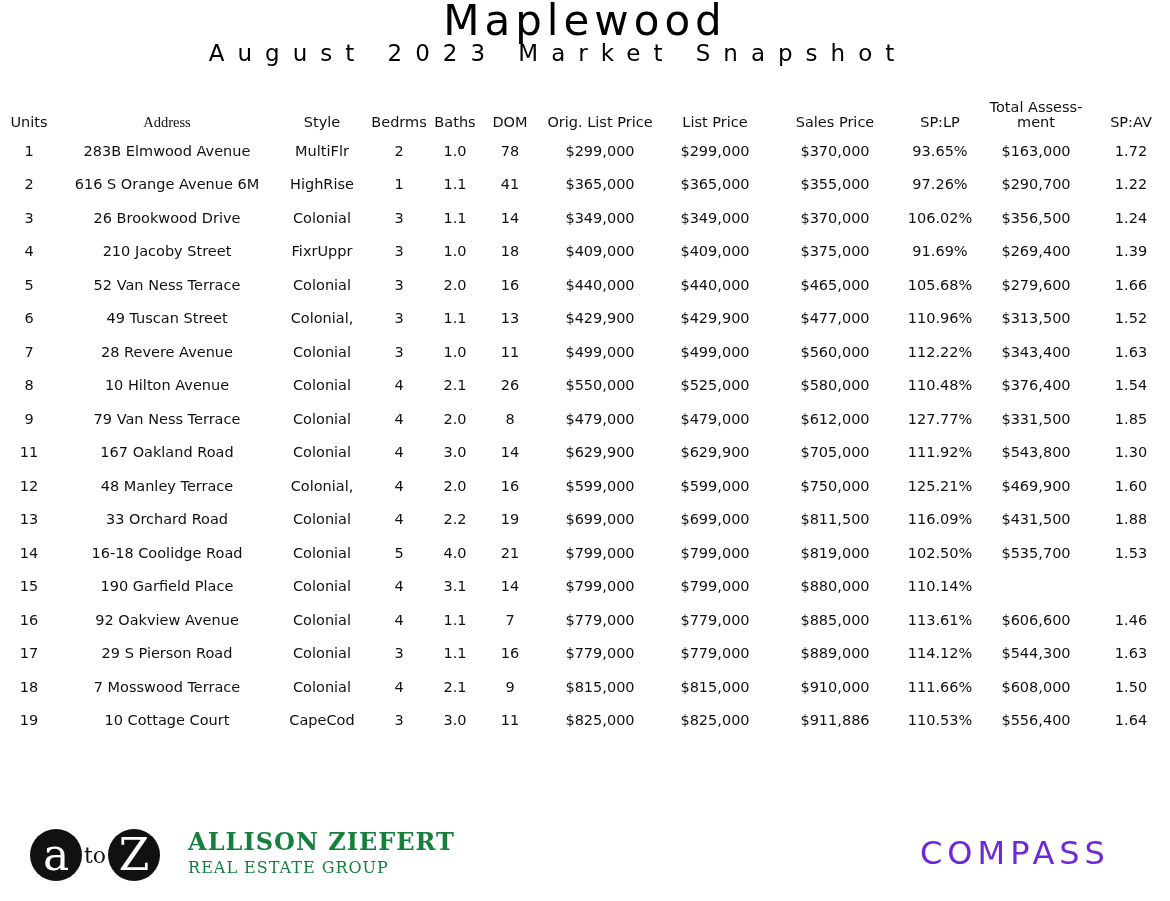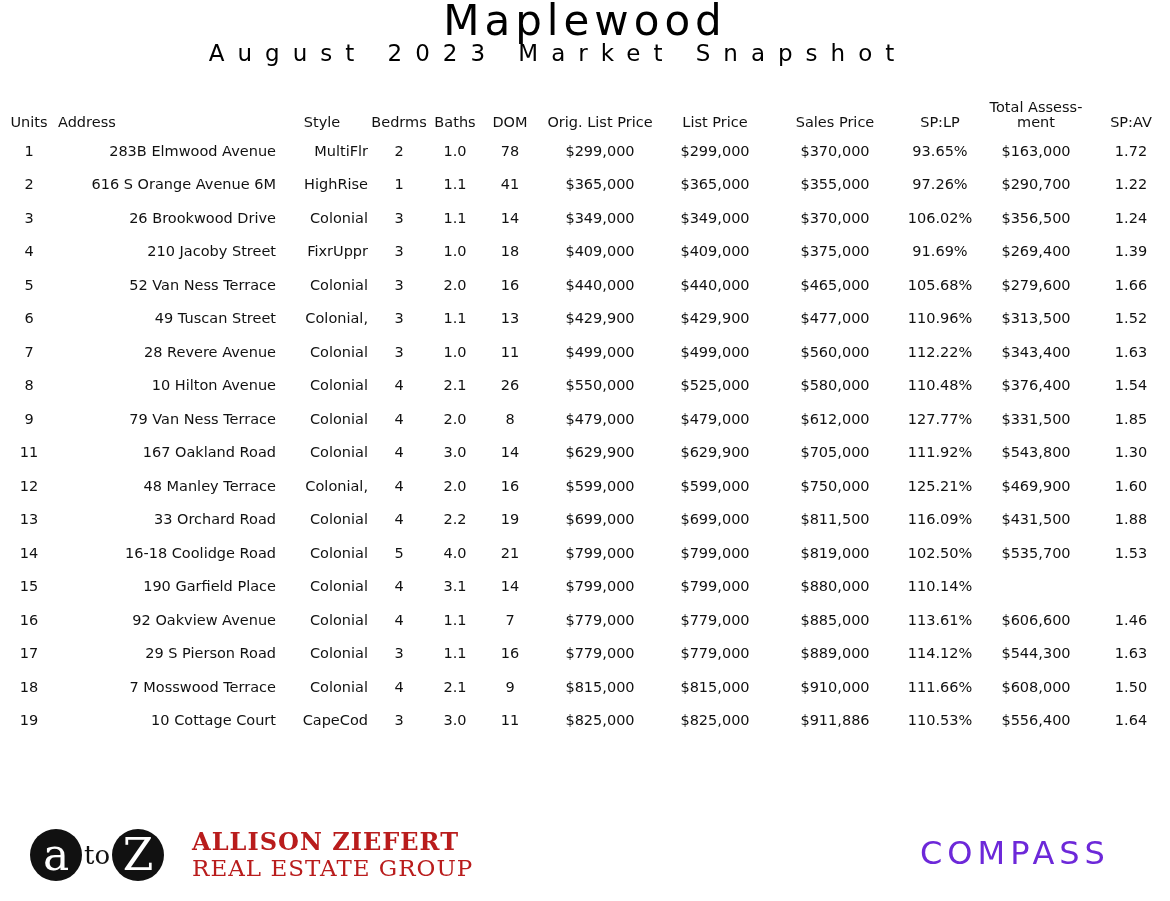--- a/index.html
+++ b/index.html
@@ -22,54 +22,54 @@
     border-collapse: collapse; table-layout: fixed;
     font-size: 14.5px;
   }
   table.snap th {
     font-weight: normal; font-size: 14.5px; vertical-align: bottom;
     padding: 0 0 4px 0; line-height: 15px; height: 34px;
   }
   table.snap td { height: 33.5px; padding: 0; white-space: nowrap; }
   table.snap tr.last td { height: 48px; }
   .c { text-align: center; }
-  .l { text-align: right; }
+  .l { text-align: center; }
   col.units { width: 58px; }
   col.addr { width: 218px; }
   col.style { width: 92px; }
   col.bed { width: 62px; }
   col.bath { width: 50px; }
   col.dom { width: 60px; }
   col.olp { width: 120px; }
   col.lp { width: 110px; }
   col.sp { width: 130px; }
   col.splp { width: 80px; }
   col.ta { width: 112px; }
   col.spav { width: 78px; }
   td.units-cell { text-align: center; padding-right: 0; }
   td.addr-cell { padding-left: 0; }
   td.style-cell { padding-left: 0; }
-  th.addr-h { text-align: left; padding-left: 80px; }
+  th.addr-h { text-align: center; padding-left: 80px; font-family: Liberation Serif, serif; }
   th.style-h { text-align: center; padding-left: 28px; }
 
   .footer-left {
     position: absolute; left: 30px; top: 827px; height: 56px; display: flex; align-items: center;
   }
   .atoz { display: flex; align-items: center; }
   .circle {
     width: 52px; height: 52px; border-radius: 50%; background: #111;
     color: #fff; display: flex; align-items: center; justify-content: center;
     font-family: "DejaVu Serif", serif; font-size: 44px; line-height: 52px;
   }
   .to {
-    font-family: "DejaVu Serif", serif; font-size: 26px; margin: 0 2px; color: #111;
-  }
-  .brand-text { margin-left: 28px; font-family: "DejaVu Serif", serif; color: #b91c1c; }
+    font-family: "DejaVu Serif", serif; font-size: 22px; margin: 0 2px; color: #111;
+  }
+  .brand-text { margin-left: 28px; font-family: "DejaVu Serif", serif; color: #15803d; }
   .brand-line1 { font-size: 24px; letter-spacing: 1px; font-weight: bold; line-height: 26px; }
-  .brand-line2 { font-size: 23px; letter-spacing: 1px; line-height: 26px; }
+  .brand-line2 { font-size: 16px; letter-spacing: 1px; line-height: 26px; }
   .compass {
     position: absolute; left: 920px; top: 834px; font-family: "DejaVu Sans", sans-serif;
     font-size: 32px; letter-spacing: 5px; color: #6d28d9; font-weight: normal;
   }
 </style>
 </head>
 <body>
 
 <div class="title">Maplewood</div>
 <div class="subtitle">August 2023 Market Snapshot</div>

